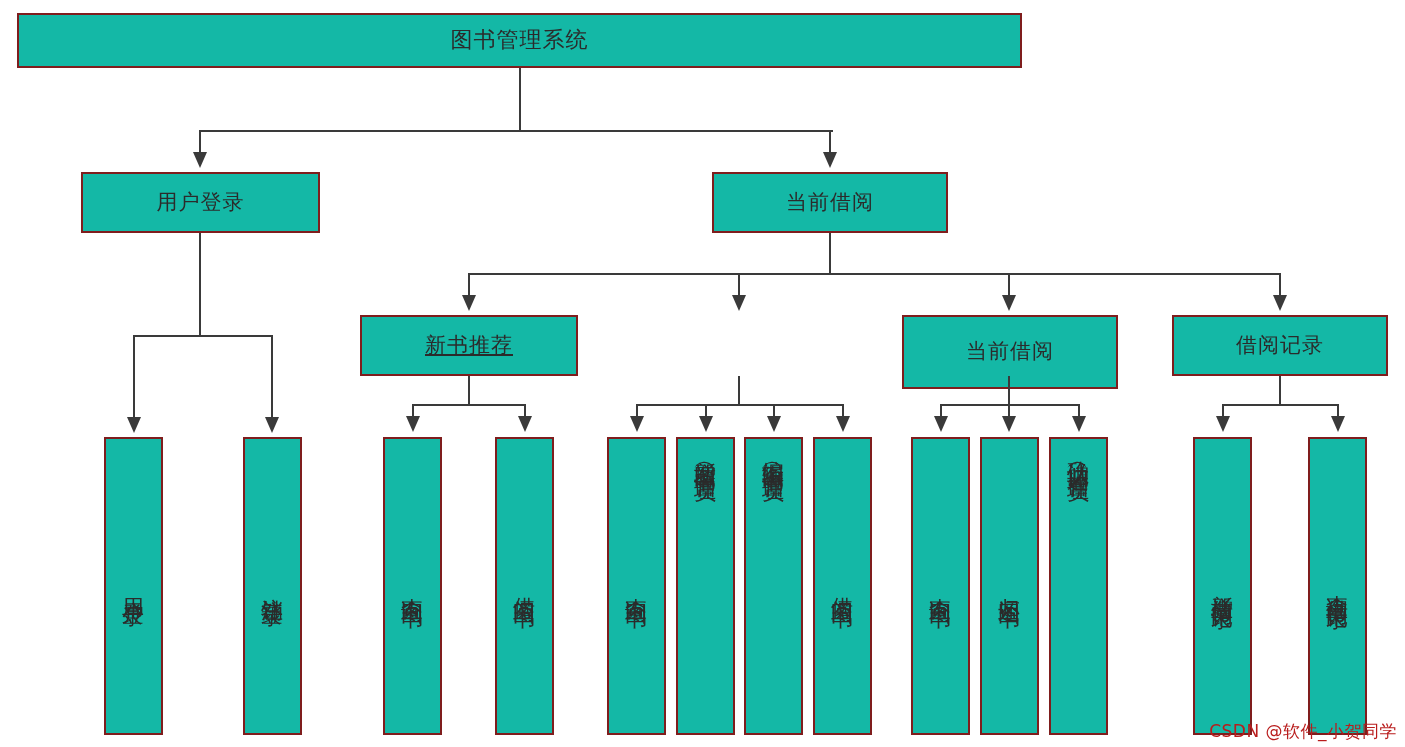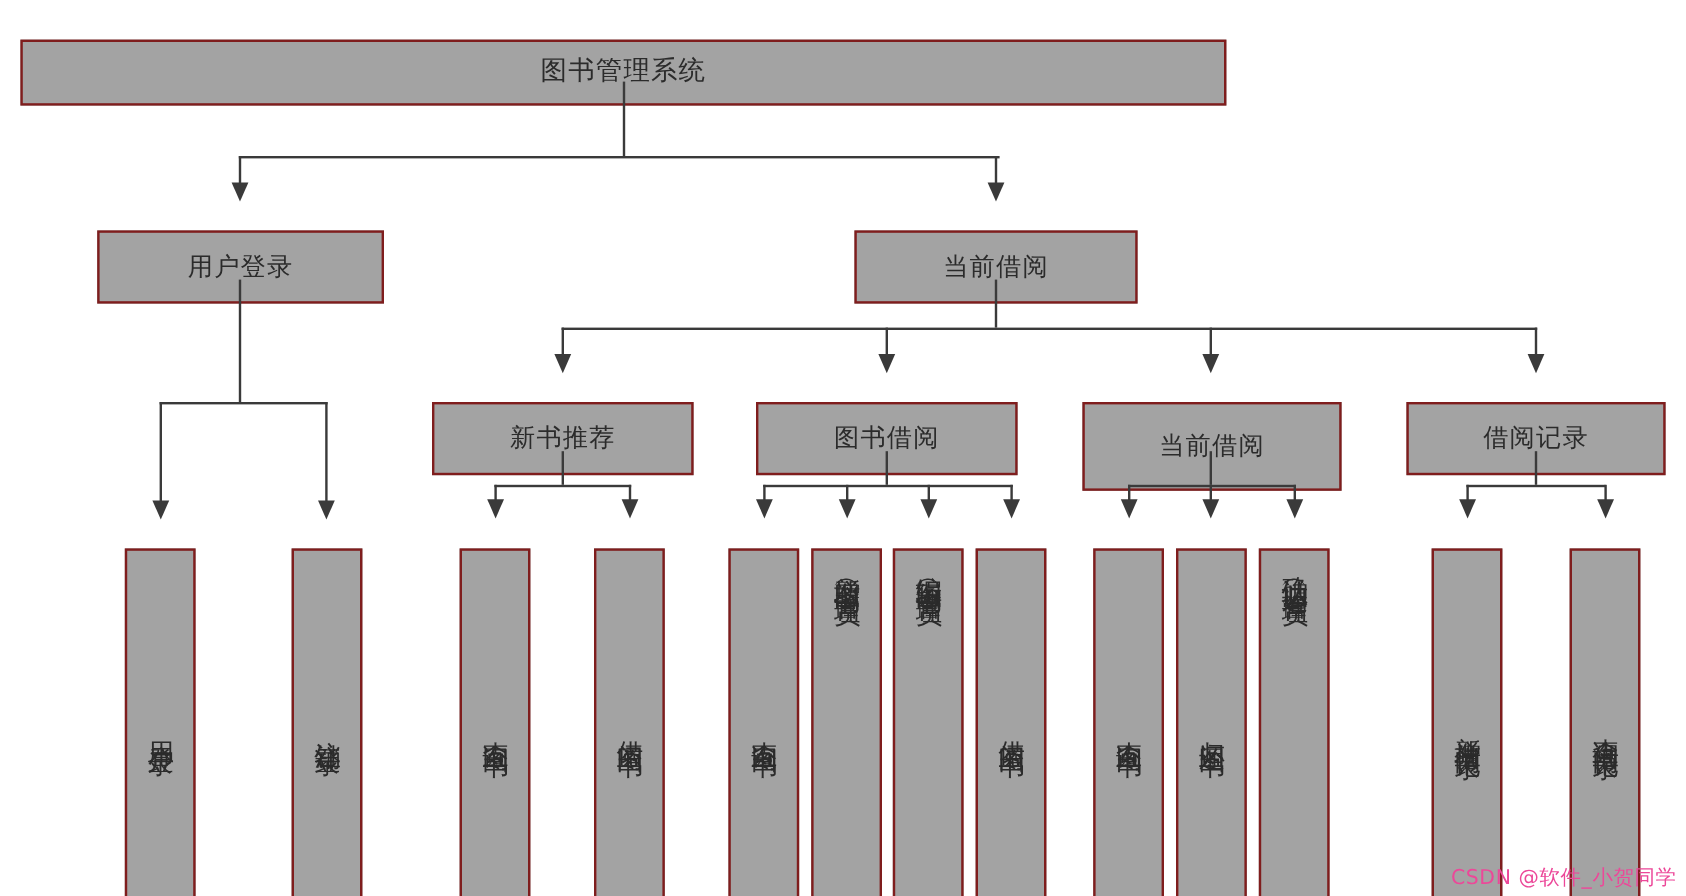--- a/index.html
+++ b/index.html
@@ -12,27 +12,26 @@
     width: 1405px;
     height: 747px;
     background: #ffffff;
     font-family: "DejaVu Sans", "Liberation Sans", sans-serif;
     overflow: hidden;
   }
   
   .node {
     position: absolute;
     box-sizing: border-box;
-    background: #a3a3a3;
+    background: #14b8a6;
     border: 2px solid #7f1d1d;
     display: flex;
     align-items: center;
     justify-content: center;
     color: #2b2b2b;
-    margin-top: 20px;
   }
   .node.horiz {
     font-size: 21px;
     letter-spacing: 1px;
     line-height: 1.2;
   }
   .node.root {
     font-size: 22px;
     border-width: 2px;
   }
@@ -69,21 +68,21 @@
     border-left: 7px solid transparent;
     border-right: 7px solid transparent;
     border-top: 16px solid #3a3a3a;
   }
   
   #watermark {
     position: absolute;
     right: 8px;
     bottom: 4px;
     font-size: 17px;
-    color: #ec4899;
+    color: #b91c1c;
     letter-spacing: 0.5px;
     white-space: nowrap;
   }
 </style>
 </head>
 <body>
 
 <div id="canvas">
 
   <div class="node root horiz" style="left:17px; top:13px; width:1005px; height:55px;">
@@ -117,25 +116,22 @@
   <div class="ln h" style="left:468px; top:273px; width:813px;"></div>
   <div class="ln v" style="left:468px; top:273px; height:26px;"></div>
   <div class="arrow" style="left:462px; top:295px;"></div>
   <div class="ln v" style="left:738px; top:273px; height:26px;"></div>
   <div class="arrow" style="left:732px; top:295px;"></div>
   <div class="ln v" style="left:1008px; top:273px; height:26px;"></div>
   <div class="arrow" style="left:1002px; top:295px;"></div>
   <div class="ln v" style="left:1279px; top:273px; height:26px;"></div>
   <div class="arrow" style="left:1273px; top:295px;"></div>
 
-  <div class="node horiz" style="left:360px; top:315px; width:218px; height:61px;">
+  <div class="node horiz" style="left:360px; top:315px; width:218px; height:61px;text-decoration:underline;">
     <span>新书推荐</span>
-  </div>
-  <div class="node horiz" style="left:630px; top:315px; width:218px; height:61px;">
-    <span>图书借阅</span>
   </div>
   <div class="node horiz" style="left:902px; top:315px; width:216px; height:74px;">
     <span>当前借阅</span>
   </div>
   <div class="node horiz" style="left:1172px; top:315px; width:216px; height:61px;">
     <span>借阅记录</span>
   </div>
 
   <div class="ln v" style="left:468px; top:376px; height:28px;"></div>
   <div class="ln h" style="left:412px; top:404px; width:114px;"></div>

